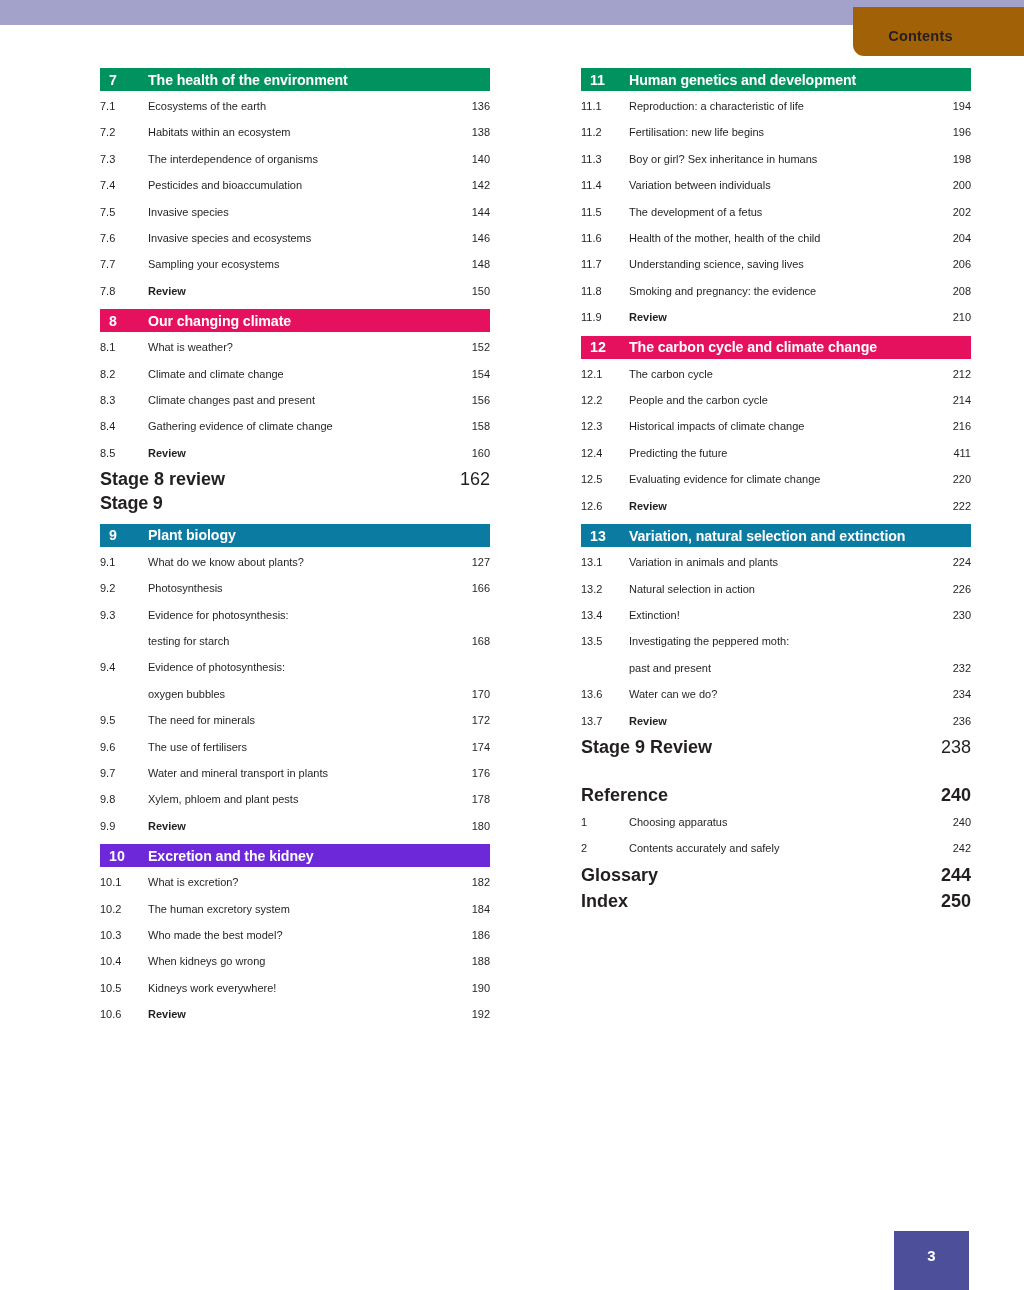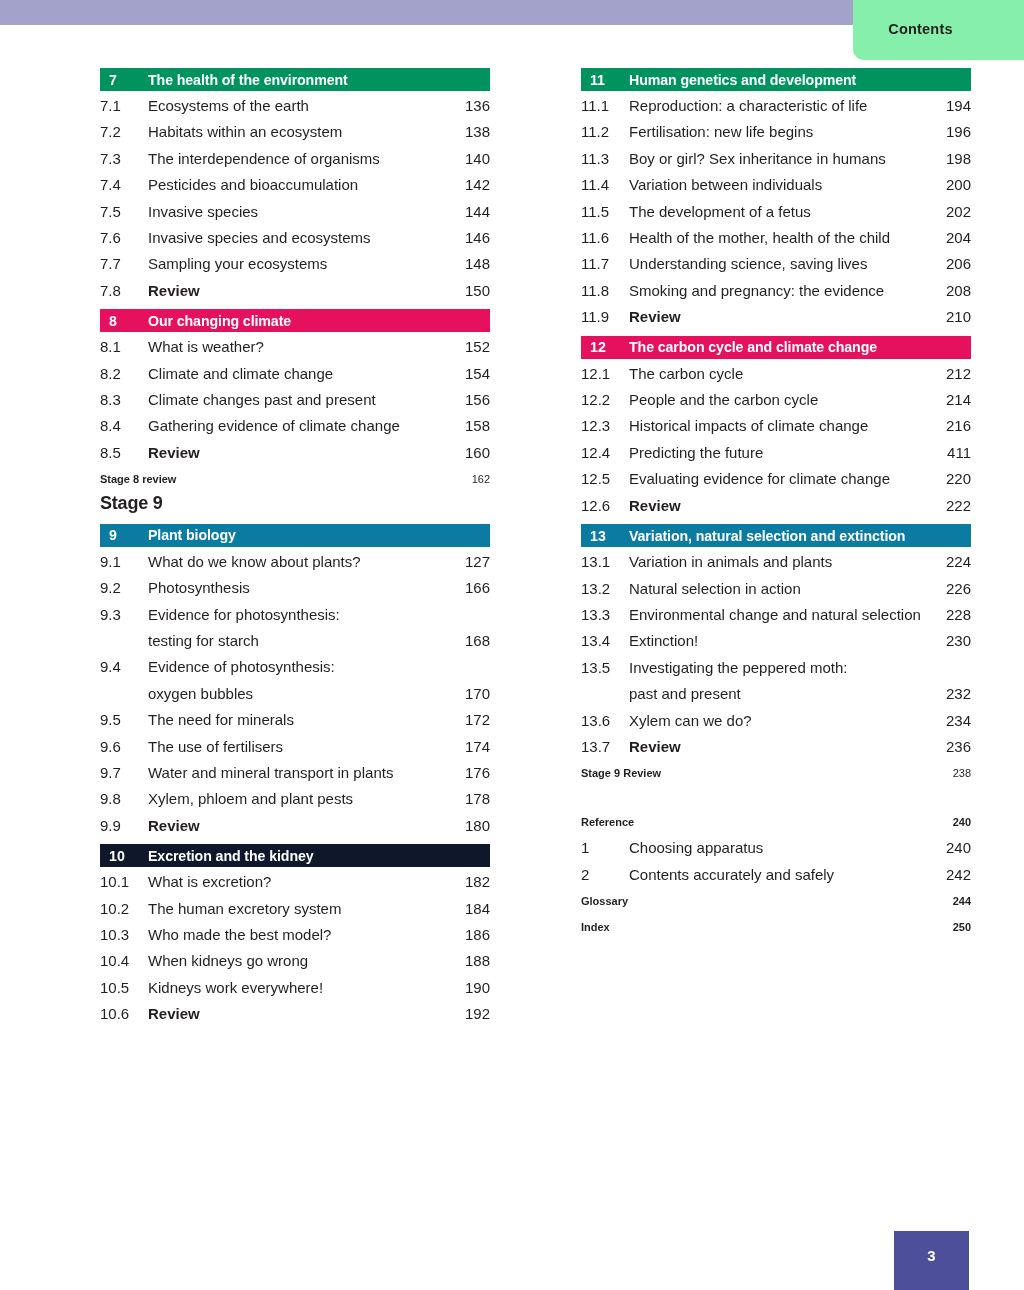--- a/index.html
+++ b/index.html
@@ -20,24 +20,24 @@
   
   .top-band {
     position: absolute;
     left: 0; top: 0;
     width: 1024px;
     height: 25px;
     background: #a2a2cb;
   }
   .contents-tab {
     position: absolute;
-    left: 853px; top: 0;
+    left: 853px; top: 7px;
     width: 171px;
-    height: 60px;
-    background: #86efac;
+    height: 49px;
+    background: #a16207;
     border-bottom-left-radius: 11px;
   }
   .contents-tab-label {
     position: absolute;
     left: 0; top: 21px;
     width: 135px;
     text-align: center;
     font-size: 14.5px;
     font-weight: bold;
     color: #231f20;
@@ -66,38 +66,38 @@
     height: 23px;
     margin-bottom: 2px;
     color: #ffffff;
     font-weight: bold;
     font-size: 14.2px;
   }
   .chapter-bar.green  { background: #00935f; }
   .chapter-bar.pink   { background: #e6partial; }
   .chapter-bar.pink   { background: #e5115f; }
   .chapter-bar.blue   { background: #0c7ba1; }
-  .chapter-bar.purple { background: #0f172a; }
+  .chapter-bar.purple { background: #6d28d9; }
 
   .chapter-num {
     width: 48px;
     padding-left: 9px;
     box-sizing: border-box;
     flex: 0 0 48px;
   }
   .chapter-title {
     flex: 1 1 auto;
     letter-spacing: -0.1px;
   }
 
   
   .entry {
     display: flex;
     align-items: flex-end;
-    font-size: 15px;
+    font-size: 11px;
     line-height: 26.4px;
     color: #231f20;
   }
   .entry .num {
     flex: 0 0 48px;
     width: 48px;
   }
   .entry .title {
     flex: 1 1 auto;
     padding-right: 6px;
@@ -110,21 +110,21 @@
   .entry.bold .title,
   .entry.bold .num { font-weight: bold; }
 
   
   .entry.cont .num { visibility: hidden; }
 
   
   .stage-row {
     display: flex;
     align-items: baseline;
-    font-size: 11px;
+    font-size: 18px;
     line-height: 26.4px;
     font-weight: bold;
   }
   .stage-row .label { flex: 1 1 auto; }
   .stage-row .page-no {
     flex: 0 0 34px;
     width: 34px;
     text-align: right;
   }
 
@@ -441,42 +441,37 @@
       <span class="num">13.1</span>
       <span class="title">Variation in animals and plants</span>
       <span class="page-no">224</span>
     </div>
     <div class="entry">
       <span class="num">13.2</span>
       <span class="title">Natural selection in action</span>
       <span class="page-no">226</span>
     </div>
     <div class="entry">
-      <span class="num">13.3</span>
-      <span class="title">Environmental change and natural selection</span>
-      <span class="page-no">228</span>
-    </div>
-    <div class="entry">
       <span class="num">13.4</span>
       <span class="title">Extinction!</span>
       <span class="page-no">230</span>
     </div>
     <div class="entry">
       <span class="num">13.5</span>
       <span class="title">Investigating the peppered moth:</span>
       <span class="page-no"></span>
     </div>
     <div class="entry cont">
       <span class="num"></span>
       <span class="title">past and present</span>
       <span class="page-no">232</span>
     </div>
     <div class="entry">
       <span class="num">13.6</span>
-      <span class="title">Xylem can we do?</span>
+      <span class="title">Water can we do?</span>
       <span class="page-no">234</span>
     </div>
     <div class="entry bold">
       <span class="num" style="font-weight:normal">13.7</span>
       <span class="title">Review</span>
       <span class="page-no" style="font-weight:normal">236</span>
     </div>
 
     <div class="stage-row">
       <span class="label">Stage 9 Review</span>

